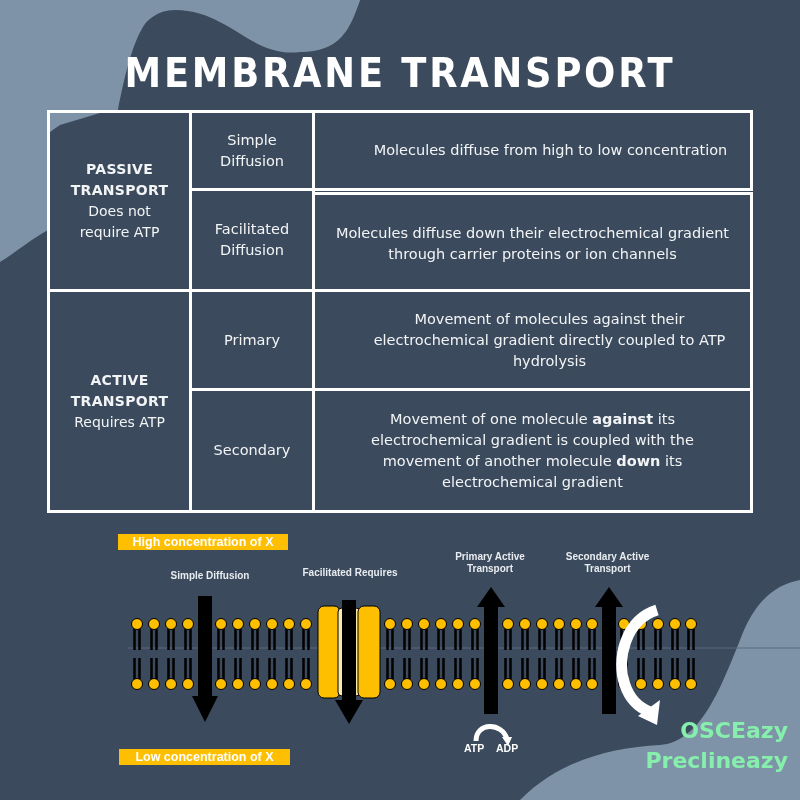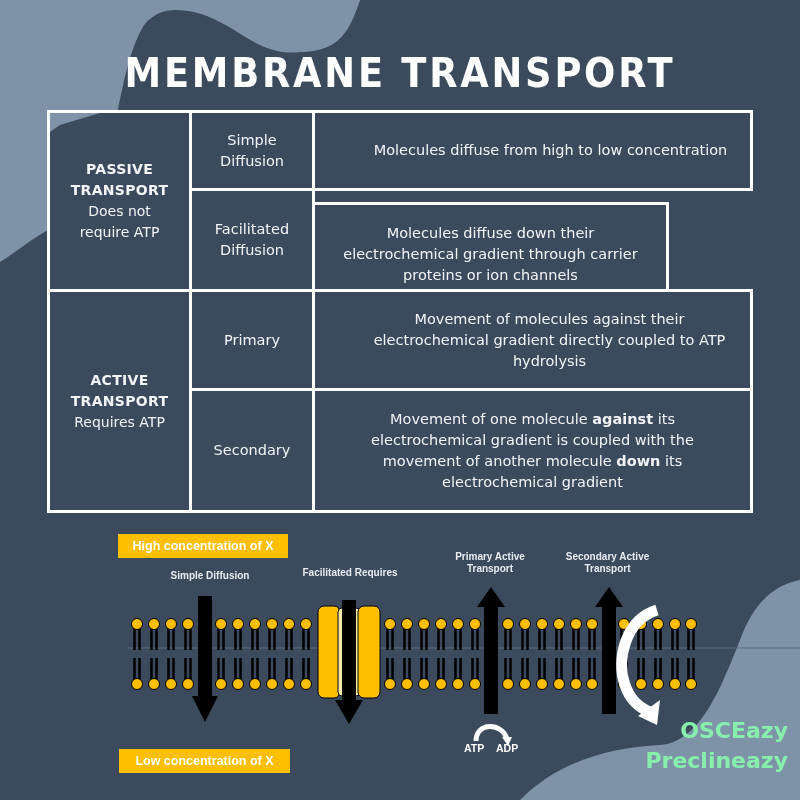--- a/index.html
+++ b/index.html
@@ -31,21 +31,21 @@
     .grp-title { font-weight: bold; font-size: 14px; letter-spacing: 0.3px; line-height: 21px; }
     .grp-sub { font-size: 14px; line-height: 21px; }
     .desc-text { padding: 0 18px; }
     .desc-text b { font-weight: bold; }
 
     .diagram { position: absolute; left: 0; top: 520px; width: 800px; height: 280px; z-index: 2; }
     .conc-label {
       position: absolute; background: #fdbf00; color: #fff; font-weight: bold;
       font-size: 12.5px; font-family: "Liberation Sans", sans-serif;
       display: flex; align-items: center; justify-content: center;
-      height: 24px;
+      height: 16px;
     }
     .proc-label {
       position: absolute; text-align: center; font-weight: bold;
       font-family: "Liberation Sans", sans-serif; font-size: 10px; line-height: 12px; color: #e8ecf0;
     }
     .atp-label { position: absolute; font-family: "Liberation Sans", sans-serif; font-weight: bold; font-size: 10.5px; color: #fff; }
     .brand {
       position: absolute; right: 12px; font-weight: bold; font-size: 22px;
       color: #86efac; text-align: right; z-index: 3; font-family: "DejaVu Sans", sans-serif;
     }
@@ -82,21 +82,21 @@
   </div>
   <div class="cell desc" style="left:265px;top:0;width:441px;height:81px;padding-left:36px;">
     <span class="desc-text">Molecules diffuse from high to low concentration</span>
   </div>
   <div class="cell sub" style="left:142px;top:78px;width:126px;height:104px;">
     <div class="grp-inner">
       <span>Facilitated</span>
       <span>Diffusion</span>
     </div>
   </div>
-  <div class="cell desc" style="left:265px;top:92px;width:357px;height:104px;">
+  <div class="cell desc" style="left:265px;top:82px;width:441px;height:104px;">
     <span class="desc-text">Molecules diffuse down their electrochemical gradient through carrier proteins or ion channels</span>
   </div>
 
   <div class="cell group" style="left:0;top:179px;width:145px;height:224px;background:#3b4a5c;">
     <div class="grp-inner">
       <span class="grp-title">ACTIVE</span>
       <span class="grp-title">TRANSPORT</span>
       <span class="grp-sub">Requires ATP</span>
     </div>
   </div>

